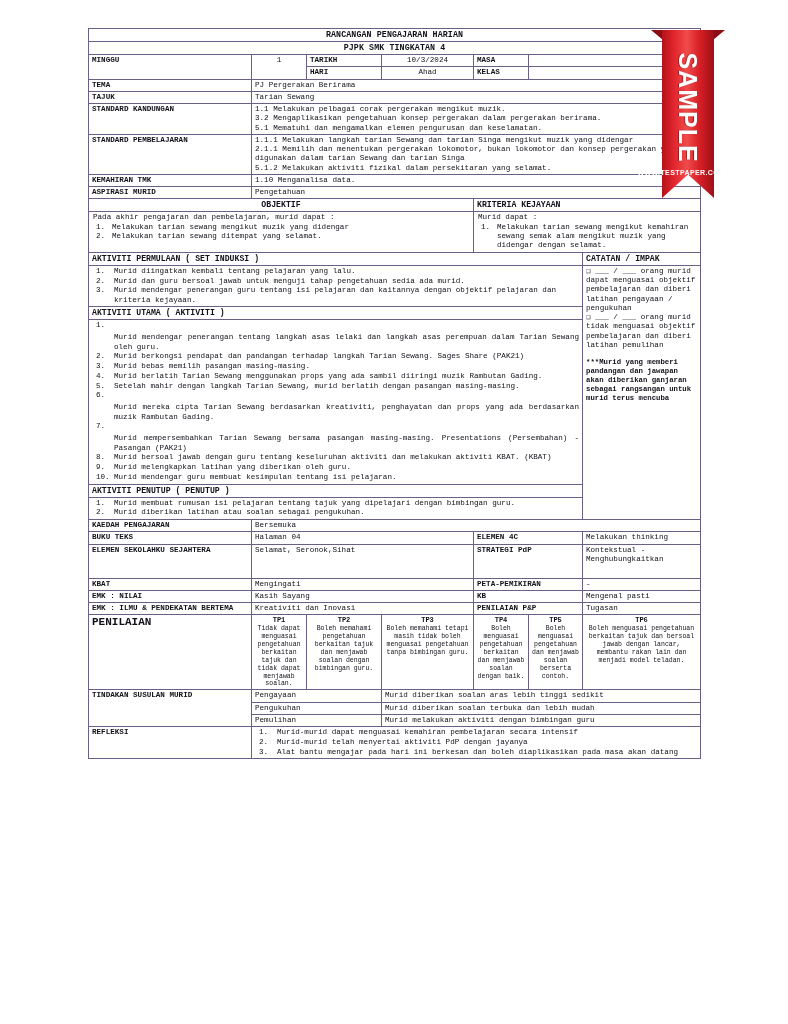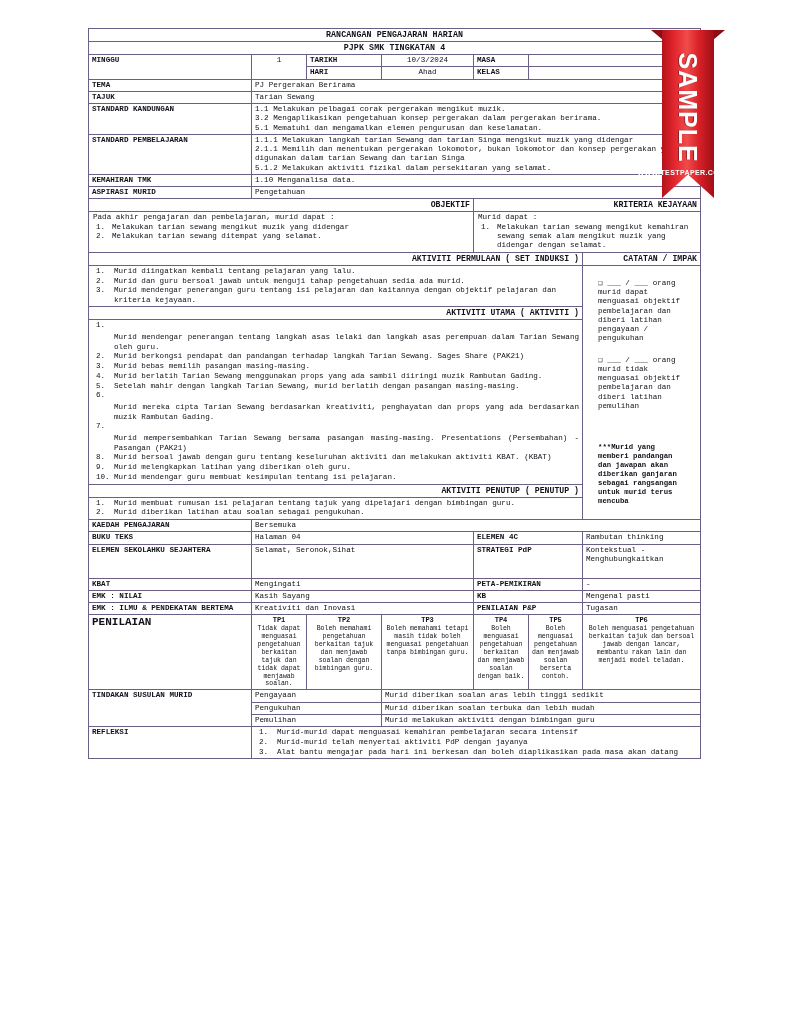--- a/index.html
+++ b/index.html
@@ -35,21 +35,21 @@
     line-height: 1.22;
     background: #ffffff;
   }
   .lav    { background: #d9cfe8; }
   .tplav  { background: #ded6ef; }
   .b      { font-weight: bold; }
   .ctr    { text-align: center; }
   .mid    { vertical-align: middle; }
   .midctr { vertical-align: middle; text-align: center; }
   .ttl    { font-weight: bold; text-align: center; font-size: 8.3px; letter-spacing: .1px; }
-  .hdrband { font-weight: bold; font-size: 8.2px; padding: 1.5px 4px; text-align: right; }
+  .hdrband { font-weight: bold; font-size: 8.2px; padding: 1.5px 4px; }
   .lbl    { font-weight: bold; padding: 2px 4px; }
 
   
   ul.num { margin: 0; padding: 0; list-style: none; }
   ul.num > li {
     display: flex;
     align-items: flex-start;
     margin: 0 0 0.5px 0;
   }
   ul.num > li .n {
@@ -76,21 +76,21 @@
     font-weight: bold;
     font-size: 11px;
     vertical-align: middle;
     padding-left: 6px;
   }
   .catatan {
     font-size: 7.3px;
     line-height: 1.38;
     padding: 2px 4px;
   }
-  .catatan p { margin: 12px; }
+  .catatan p { margin: 0; }
   .chk { font-size: 7.6px; }
   .spacer { height: 8px; }
 
   
   #ribbon {
     position: absolute;
     left: 662px;
     top: 30px;
     width: 52px;
     height: 168px;
@@ -345,21 +345,21 @@
 
     <tr>
       <td class="lav lbl">KAEDAH PENGAJARAN</td>
       <td colspan="7">Bersemuka</td>
     </tr>
 
     <tr>
       <td class="lav lbl">BUKU TEKS</td>
       <td colspan="3">Halaman 04</td>
       <td class="lav lbl" colspan="2">ELEMEN 4C</td>
-      <td colspan="2">Rambutan thinking</td>
+      <td colspan="2">Melakukan thinking</td>
     </tr>
 
     <tr style="height:34px">
       <td class="lav lbl">ELEMEN SEKOLAHKU SEJAHTERA</td>
       <td colspan="3">Selamat, Seronok,Sihat</td>
       <td class="lav lbl" colspan="2">STRATEGI PdP</td>
       <td colspan="2">Kontekstual - Menghubungkaitkan</td>
     </tr>
 
     <tr>

